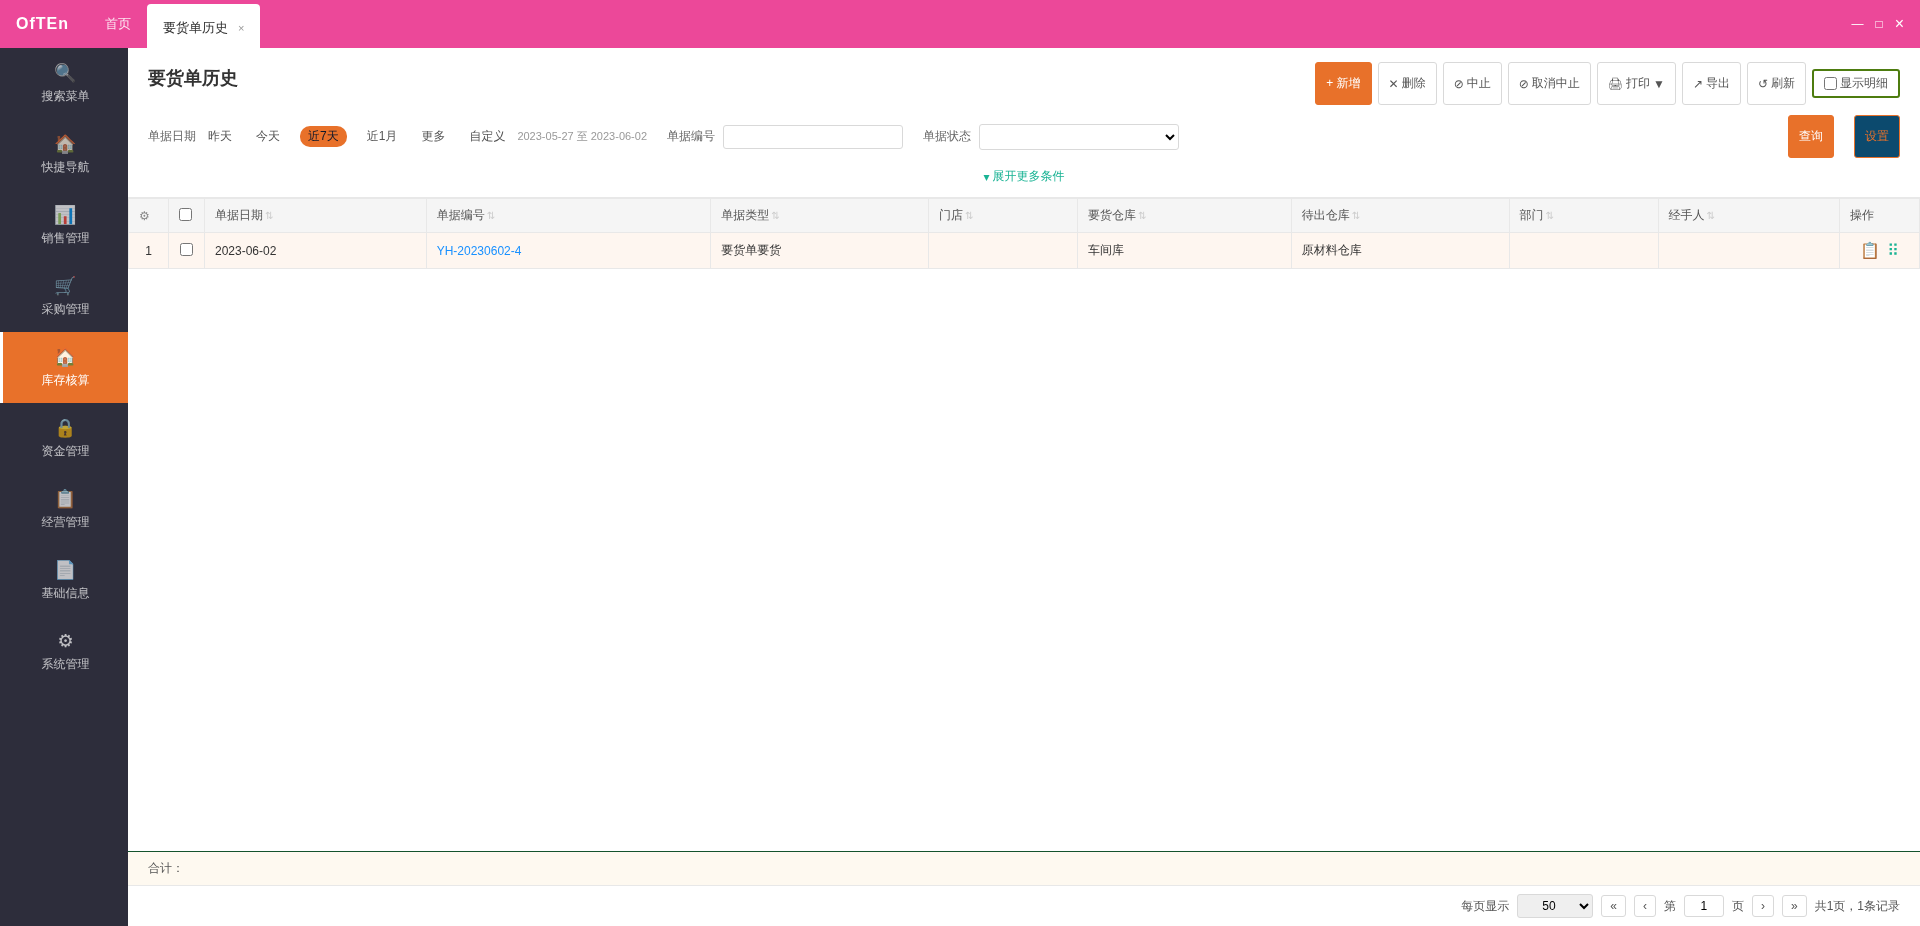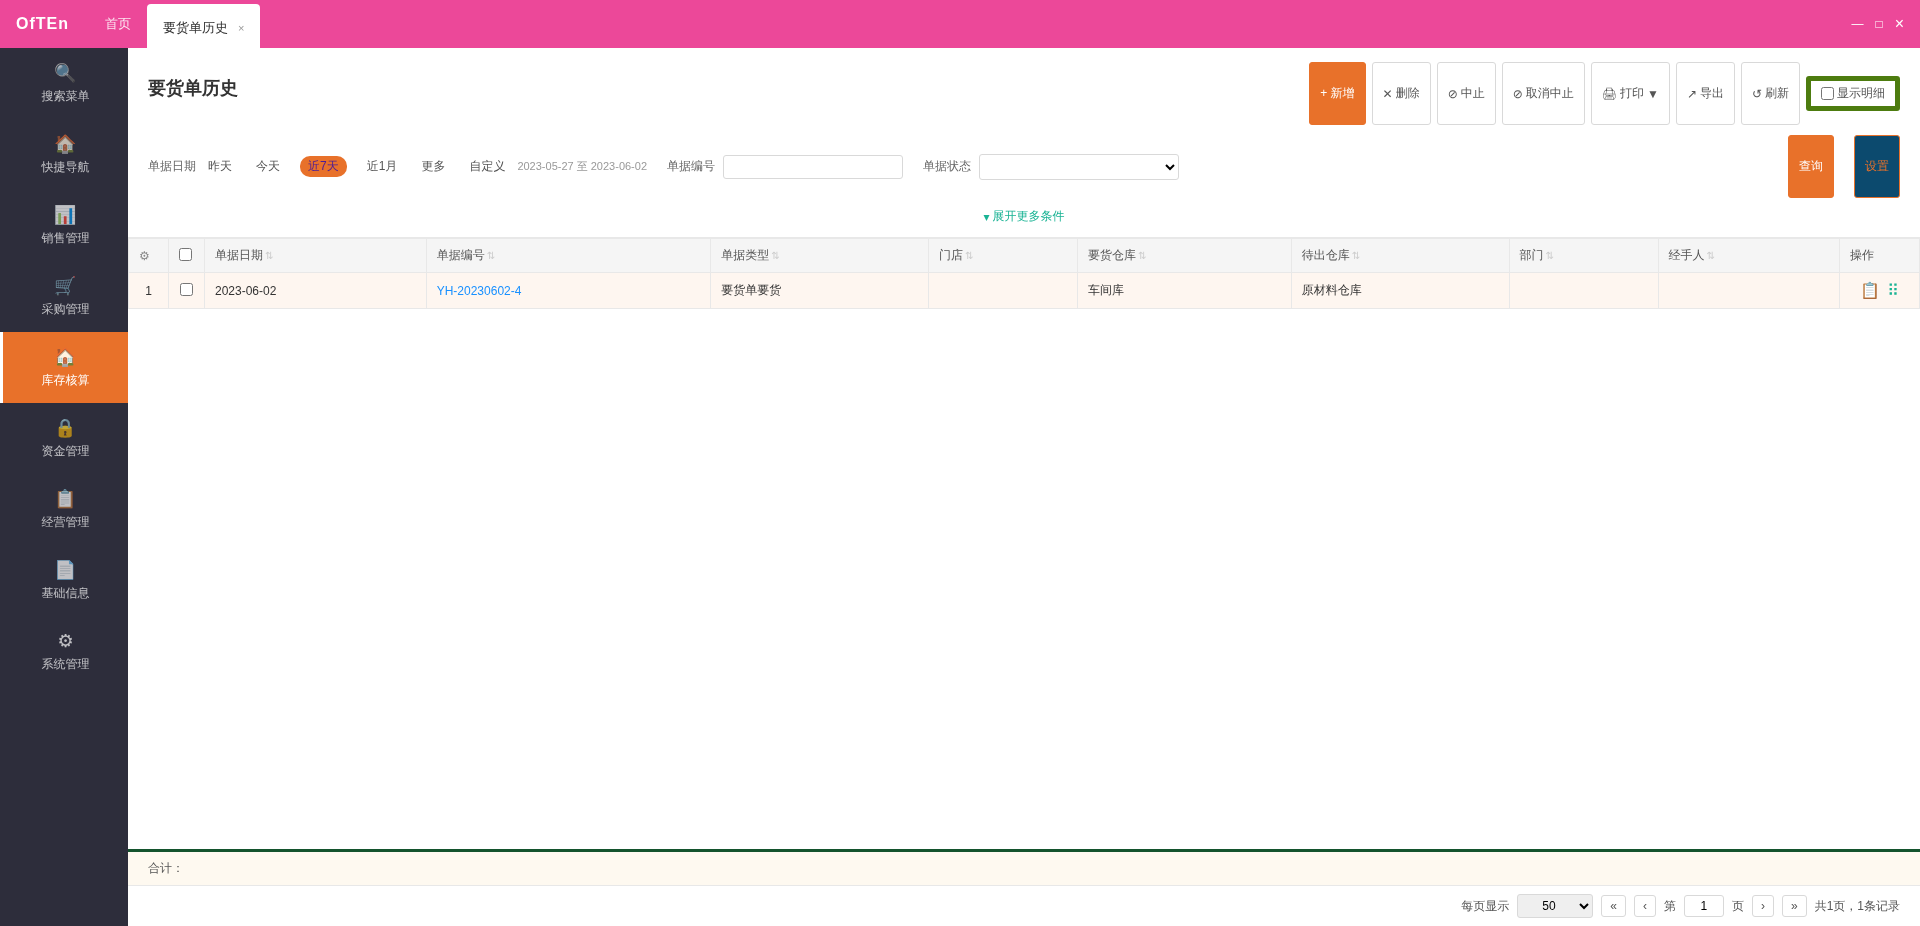--- a/index.html
+++ b/index.html
@@ -18,59 +18,59 @@
     .top-tab.active { background: white; color: #333; border-radius: 4px 4px 0 0; margin-top: 4px; }
     .top-tab-close { font-size: 11px; color: #999; margin-left: 4px; cursor: pointer; }
     .top-bar-right { margin-left: auto; display: flex; align-items: center; gap: 12px; color: white; font-size: 12px; }
     .top-bar-brand { font-size: 16px; font-weight: bold; color: white; margin-right: 20px; letter-spacing: 1px; }
 
     
     .sidebar-item { display: flex; flex-direction: column; align-items: center; justify-content: center; padding: 14px 8px; cursor: pointer; color: rgba(255,255,255,0.7); font-size: 12px; gap: 4px; border-left: 3px solid transparent; }
     .sidebar-item.active { background: #e8712a; color: white; border-left-color: white; }
     .sidebar-icon { font-size: 18px; }
     .page-title { font-size: 18px; font-weight: bold; color: #333; margin-bottom: 12px; }
-    .toolbar-btn { display: flex; align-items: center; gap: 3px; padding: 22px 10px; border: 1px solid #d9d9d9; background: white; border-radius: 3px; cursor: pointer; font-size: 12px; color: #555; }
+    .toolbar-btn { display: flex; align-items: center; gap: 3px; padding: 12px 10px; border: 1px solid #d9d9d9; background: white; border-radius: 3px; cursor: pointer; font-size: 12px; color: #555; }
     .toolbar-btn.primary { background: #e8712a; color: white; border-color: #e8712a; }
     .toolbar-btn.secondary { background: #0c4a6e; color: #e8712a; border-color: #e8712a; }
     .filter-row { display: flex; align-items: center; gap: 20px; flex-wrap: wrap; }
     .filter-item { display: flex; align-items: center; gap: 8px; }
     .filter-label { font-size: 12px; color: #666; white-space: nowrap; }
     .date-shortcuts { display: flex; gap: 16px; align-items: center; }
     .date-shortcut { font-size: 12px; color: #555; cursor: pointer; padding: 2px 4px; }
-    .date-shortcut.active { background: #e8712a; color: #4c1d95; border-radius: 10px; padding: 2px 8px; }
+    .date-shortcut.active { background: #e8712a; color: #0f172a; border-radius: 10px; padding: 2px 8px; }
     .date-range { font-size: 11px; color: #999; }
     .filter-input { border: 1px solid #d9d9d9; border-radius: 3px; padding: 4px 8px; font-size: 12px; width: 180px; outline: none; }
     .filter-select { border: 1px solid #d9d9d9; border-radius: 3px; padding: 4px 8px; font-size: 12px; width: 180px; background: white; outline: none; }
     .expand-btn { font-size: 12px; color: #1ab394; cursor: pointer; display: flex; align-items: center; gap: 3px; margin-top: 6px; }
 
     
     .table-area { flex: 1; background: white; margin: 0; overflow: auto; }
     .data-table { width: 100%; border-collapse: collapse; }
     .data-table th { background: #f5f5f5; border: 1px solid #e8e8e8; padding: 8px 10px; font-size: 12px; color: #555; font-weight: normal; text-align: left; white-space: nowrap; }
     .data-table td { border: 1px solid #e8e8e8; padding: 8px 10px; font-size: 12px; color: #333; }
     .data-table tbody tr.highlighted { background: #fef6f0; }
     .table-link { color: #1890ff; text-decoration: none; cursor: pointer; }
     .th-sort { display: flex; align-items: center; gap: 2px; cursor: pointer; }
     .sort-icon { color: #ccc; font-size: 10px; }
     .checkbox-col { width: 36px; text-align: center; }
     .num-col { width: 40px; text-align: center; }
     .action-col { text-align: center; width: 80px; }
     .action-icon { cursor: pointer; color: #1ab394; font-size: 16px; margin: 0 2px; }
 
     
-    .table-footer { background: #fef9f0; border-top: 3px solid #14532d; padding: 8px 20px; font-size: 12px; color: #555; display: flex; align-items: center; }
+    .table-footer { background: #fef9f0; border-top: 1px solid #14532d; padding: 8px 20px; font-size: 12px; color: #555; display: flex; align-items: center; }
     .pagination { background: white; border-top: 1px solid #e8e8e8; padding: 8px 20px; display: flex; align-items: center; justify-content: flex-end; gap: 8px; font-size: 12px; color: #555; }
     .page-btn { border: 1px solid #d9d9d9; background: white; padding: 3px 8px; border-radius: 3px; cursor: pointer; font-size: 12px; color: #555; }
     .page-input { border: 1px solid #d9d9d9; border-radius: 3px; padding: 3px 6px; width: 40px; text-align: center; font-size: 12px; outline: none; }
     .page-select { border: 1px solid #d9d9d9; border-radius: 3px; padding: 3px 20px; font-size: 12px; outline: none; }
 
     
     .settings-icon { cursor: pointer; color: #888; }
 
-    .display-detail-btn { border: 5px solid #4d7c0f; background: white; padding: 4px 10px; border-radius: 3px; cursor: pointer; font-size: 12px; color: #555; display: flex; align-items: center; gap: 3px; }
+    .display-detail-btn { border: 2px solid #4d7c0f; background: white; padding: 4px 10px; border-radius: 3px; cursor: pointer; font-size: 12px; color: #555; display: flex; align-items: center; gap: 3px; }
   </style>
 </head>
 <body>
 
 <div class="app-container">
 
   <div class="top-bar">
     <span class="top-bar-brand">OfTEn</span>
     <div class="top-bar-tabs">
       <div class="top-tab">

